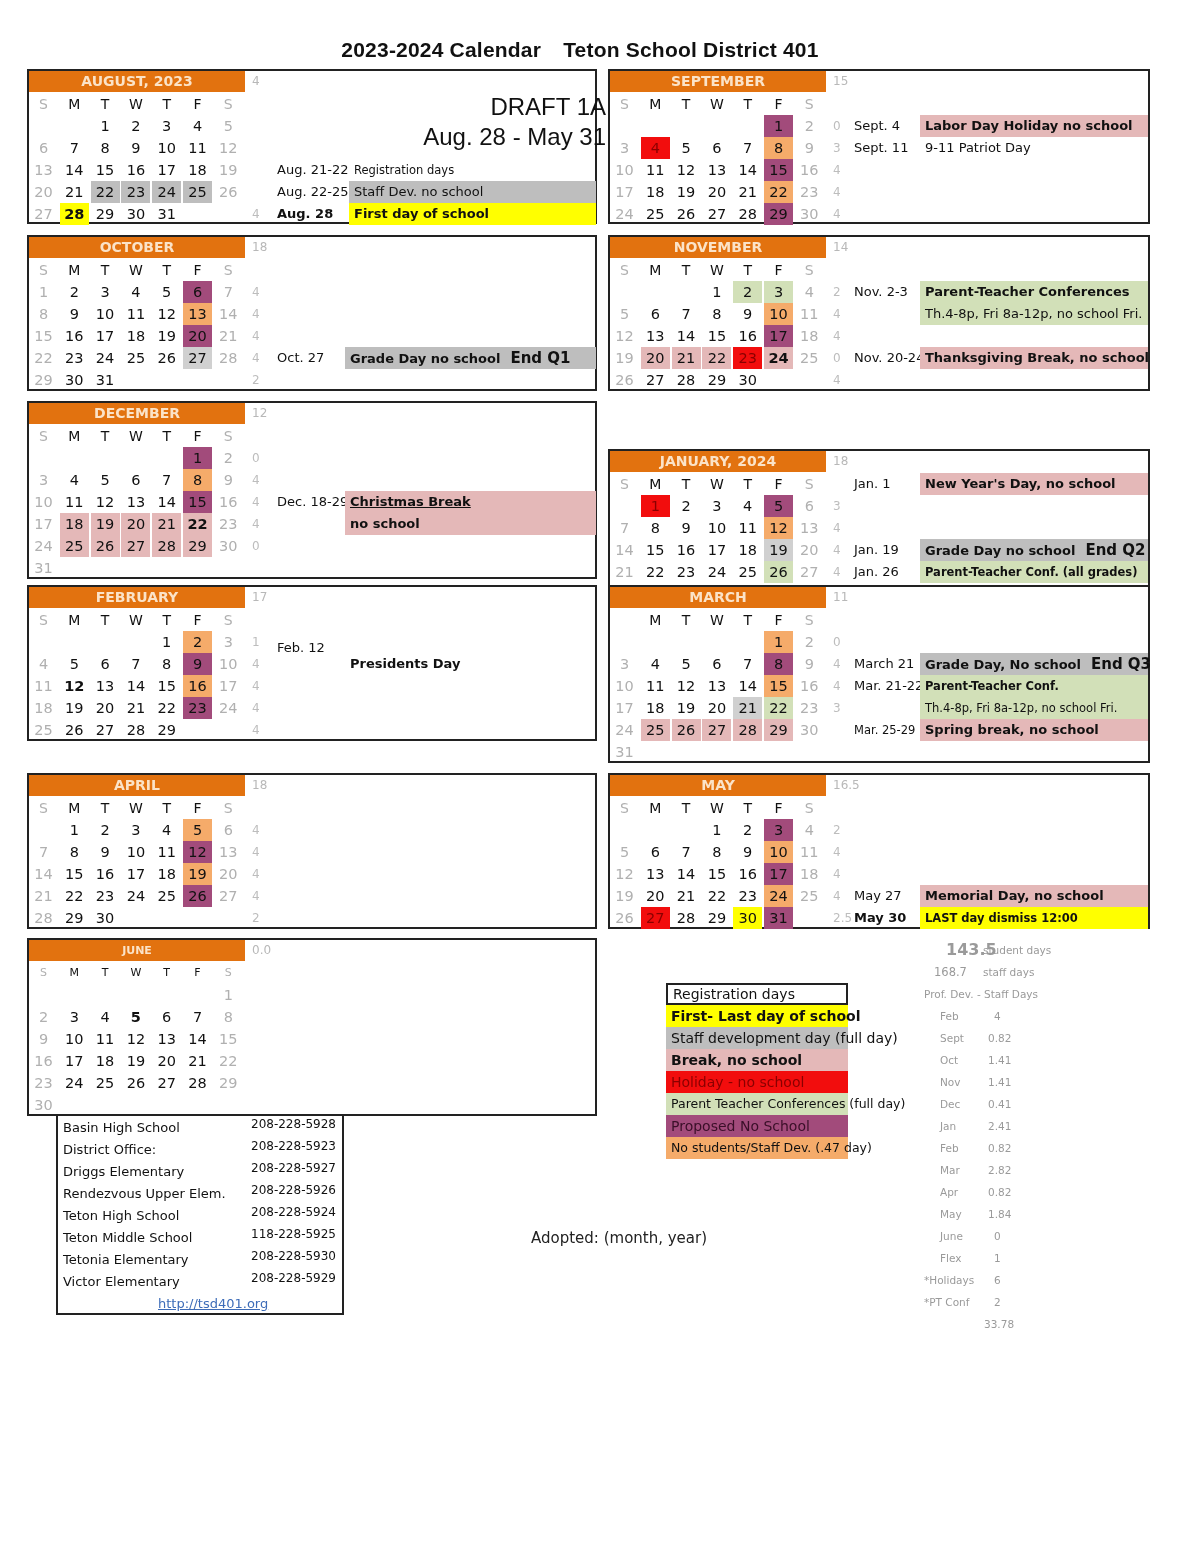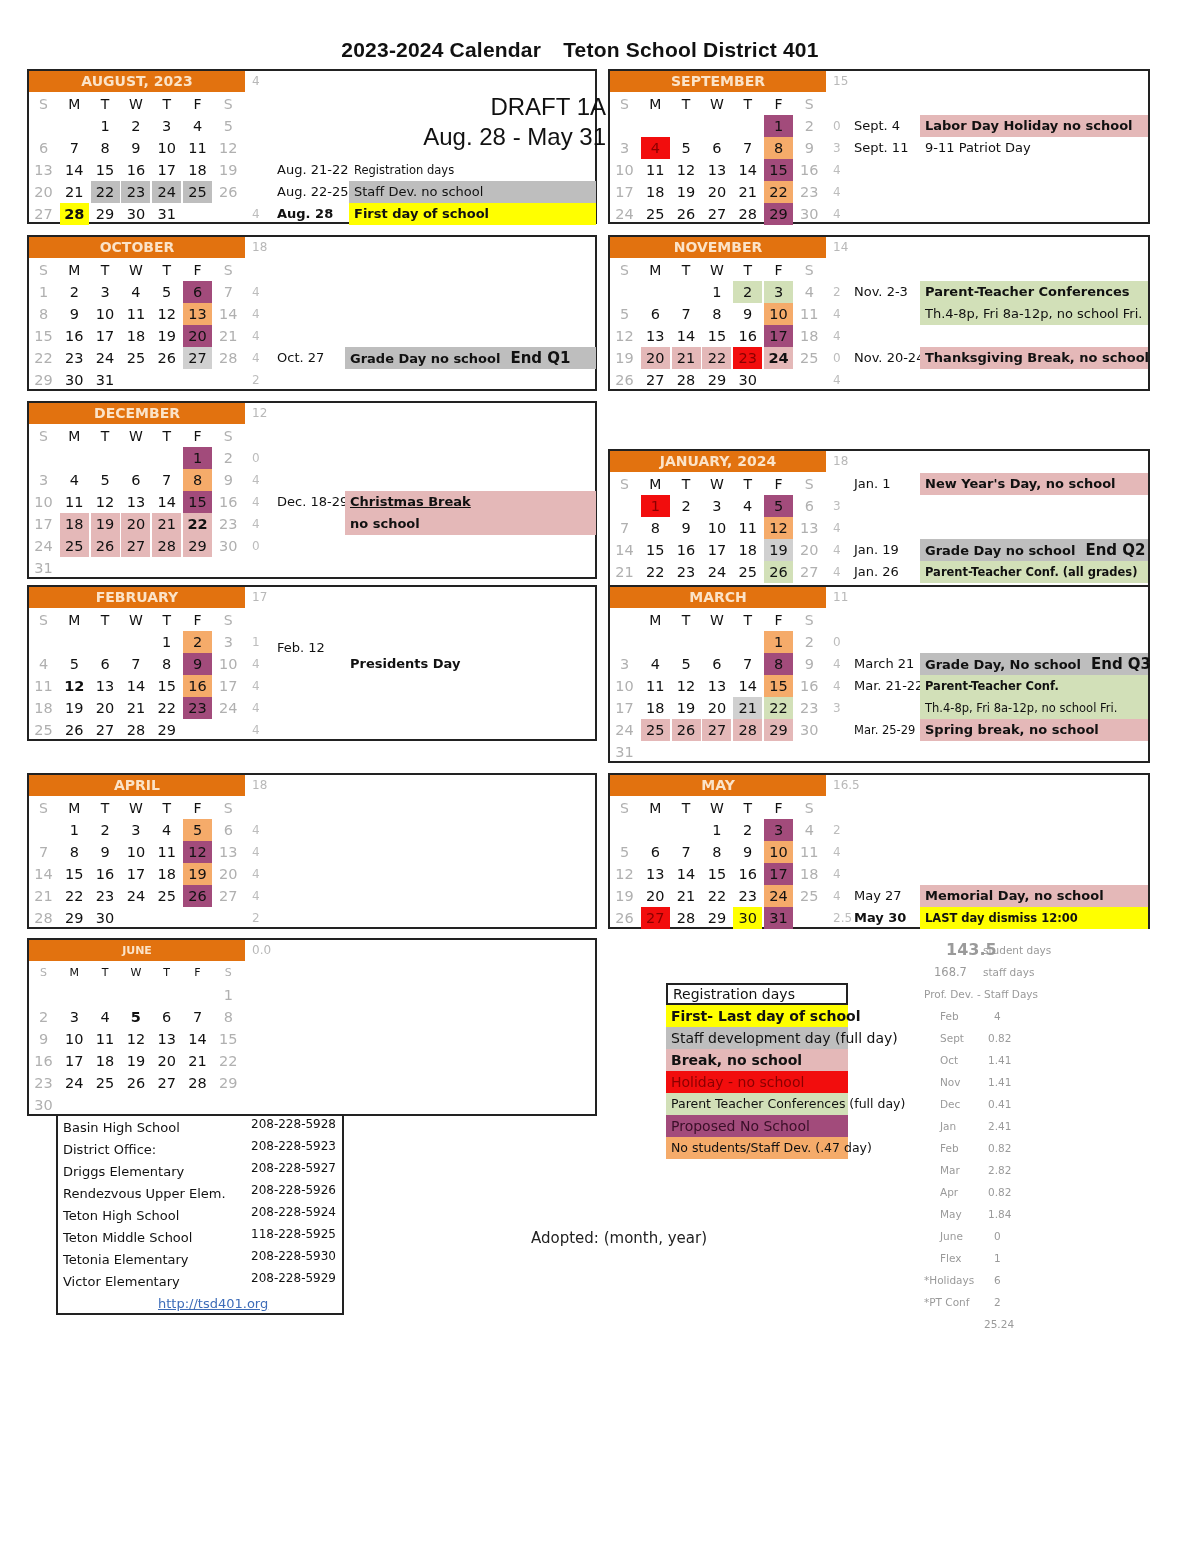--- a/index.html
+++ b/index.html
@@ -911,17 +911,17 @@
       <div class="stat-row" style="top: 261px; left: 22px;">May</div>
       <div class="stat-row" style="top: 261px; left: 70px;">1.84</div>
       <div class="stat-row" style="top: 283px; left: 22px;">June</div>
       <div class="stat-row" style="top: 283px; left: 76px;">0</div>
       <div class="stat-row" style="top: 305px; left: 22px;">Flex</div>
       <div class="stat-row" style="top: 305px; left: 76px;">1</div>
       <div class="stat-row" style="top: 327px; left: 6px;">*Holidays</div>
       <div class="stat-row" style="top: 327px; left: 76px;">6</div>
       <div class="stat-row" style="top: 349px; left: 6px;">*PT Conf</div>
       <div class="stat-row" style="top: 349px; left: 76px;">2</div>
-      <div class="stat-row" style="top: 371px; left: 66px;">25.24</div>
+      <div class="stat-row" style="top: 371px; left: 66px;">33.78</div>
     </div>
 </div>
 
 <div class="adopted">Adopted: (month,  year)</div>
 
 </body></html>

